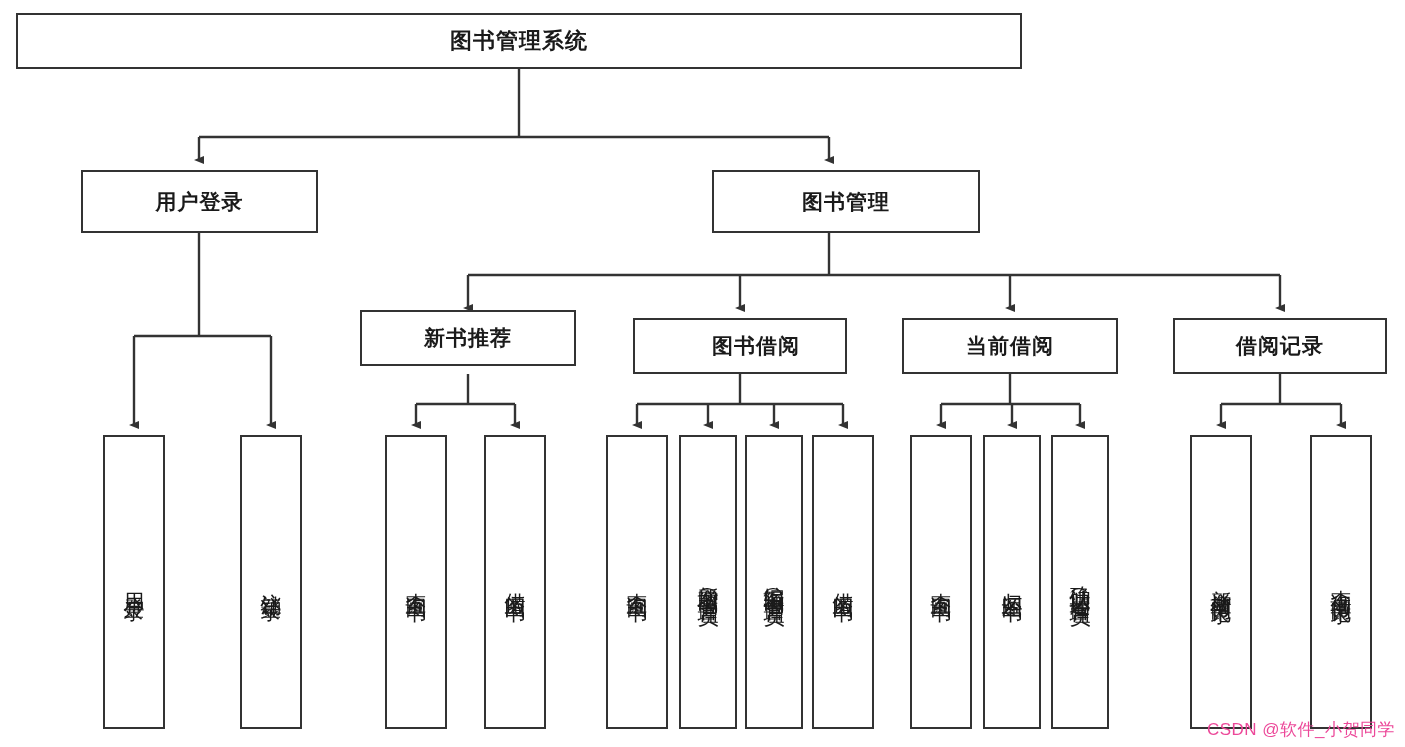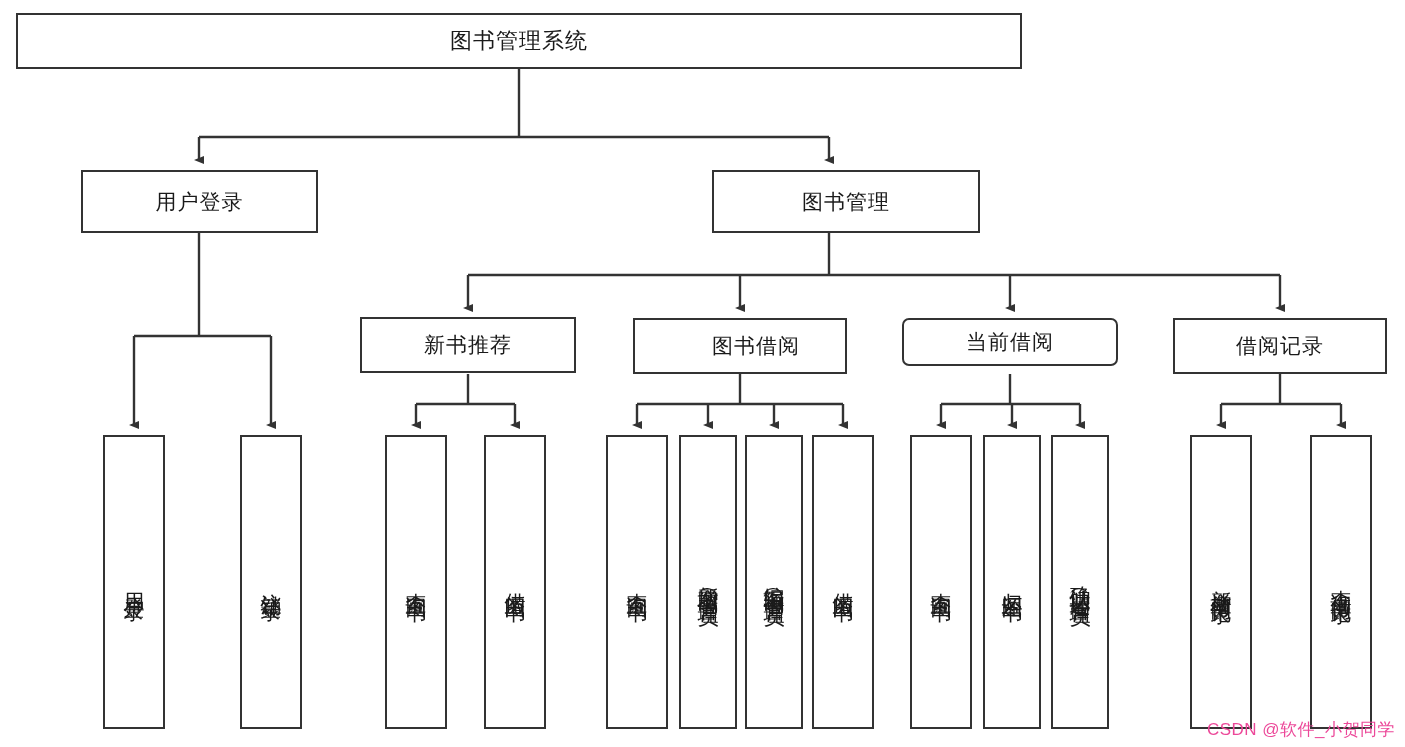--- a/index.html
+++ b/index.html
@@ -31,20 +31,21 @@
     background: #ffffff;
     border: 2px solid #333333;
     display: flex;
     align-items: center;
     justify-content: center;
     color: #1a1a1a;
   }
   .node.horiz {
     font-size: 21px;
     letter-spacing: 1px;
+    font-weight: bold;
   }
   .node.vert {
     font-size: 21px;
     letter-spacing: 2px;
   }
   .node.vert .vtext {
     writing-mode: vertical-rl;
     text-orientation: upright;
     line-height: 1.05;
     letter-spacing: 3px;
@@ -124,27 +125,27 @@
     <span>图书管理系统</span>
   </div>
 
   <div class="node horiz" style="left:81px;top:170px;width:237px;height:63px;">
     <span>用户登录</span>
   </div>
   <div class="node horiz" style="left:712px;top:170px;width:268px;height:63px;">
     <span>图书管理</span>
   </div>
 
-  <div class="node horiz" style="left:360px;top:317px;width:216px;height:56px;">
+  <div class="node horiz" style="left:360px;top:310px;width:216px;height:56px;">
     <span>新书推荐</span>
   </div>
   <div class="node horiz" style="left:633px;top:318px;width:214px;height:56px;padding-left:32px;">
     <span>图书借阅</span>
   </div>
-  <div class="node horiz" style="left:902px;top:318px;width:216px;height:48px;border-radius:7px;">
+  <div class="node horiz" style="left:902px;top:318px;width:216px;height:56px;">
     <span>当前借阅</span>
   </div>
   <div class="node horiz" style="left:1173px;top:318px;width:214px;height:56px;">
     <span>借阅记录</span>
   </div>
 
   <div class="node vert" style="left:103px;top:435px;width:62px;height:294px;">
     <span class="vtext">用户登录</span>
   </div>
   <div class="node vert" style="left:240px;top:435px;width:62px;height:294px;">

